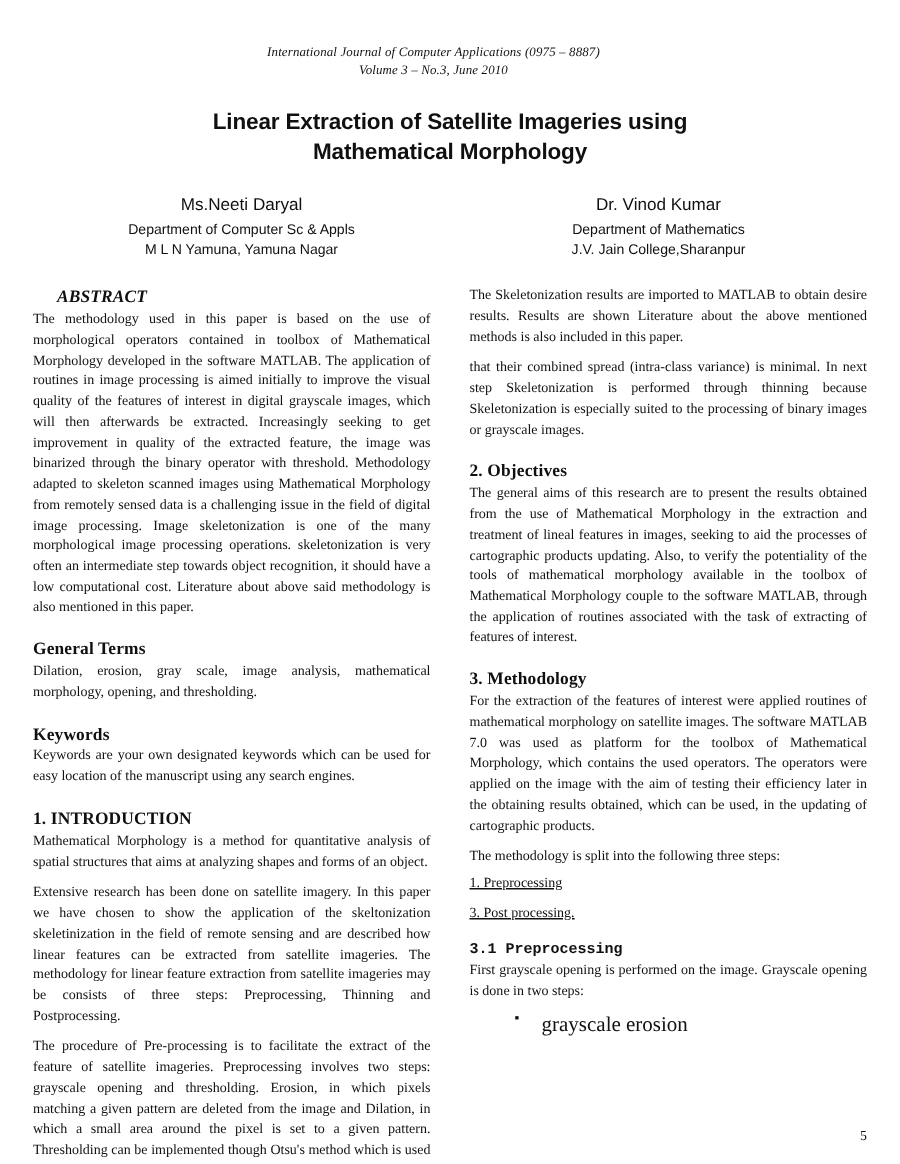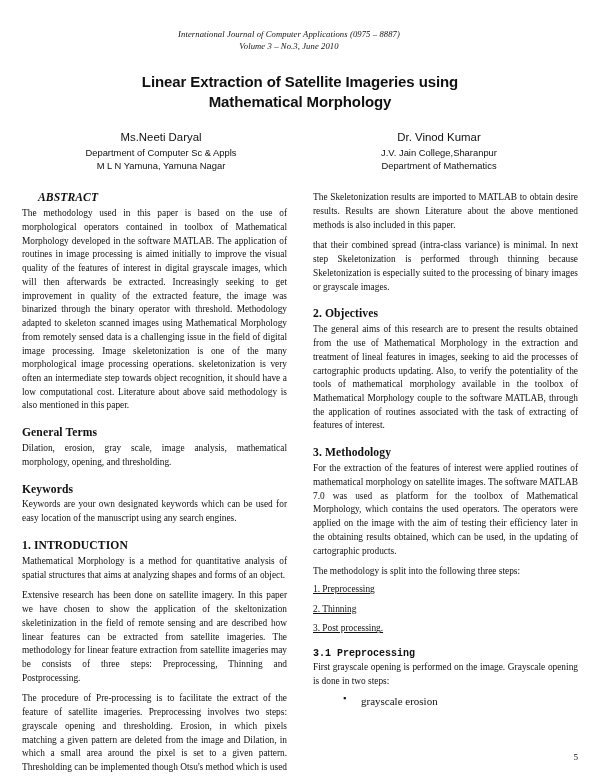--- a/index.html
+++ b/index.html
@@ -121,21 +121,21 @@
     margin-bottom: 6px;
     text-decoration: underline;
   }
 
   .bullets {
     margin: 4px 0 2px 0;
     padding: 0 0 0 30px;
     list-style: none;
   }
   .bullets li {
-    font-size: 11px;
+    font-size: 14px;
     line-height: 1.5;
     position: relative;
     padding-left: 18px;
     margin-bottom: 3px;
   }
   .bullets li::before {
     content: "\25AA";
     position: absolute;
     left: 0;
     top: -1px;
@@ -166,22 +166,22 @@
   </div>
 
   <div class="authors">
     <div class="author">
       <div class="name">Ms.Neeti Daryal</div>
       <div class="aff">Department of Computer Sc &amp; Appls</div>
       <div class="aff">M L N Yamuna, Yamuna Nagar</div>
     </div>
     <div class="author">
       <div class="name">Dr. Vinod Kumar</div>
+      <div class="aff">Department of Mathematics</div>
       <div class="aff">J.V. Jain College,Sharanpur</div>
-      <div class="aff">Department of Mathematics</div>
     </div>
   </div>
 
   <div class="columns">
 
     <div class="col">
       <h2 class="sec indent">ABSTRACT</h2>
       <p class="body">The methodology used in this paper is based on the use of morphological operators contained in toolbox of Mathematical Morphology developed in the software MATLAB. The application of routines in image processing is aimed initially to improve the visual quality of the features of interest in digital grayscale images, which will then afterwards be extracted. Increasingly seeking to get improvement in quality of the extracted feature, the image was binarized through the binary operator with threshold. Methodology adapted to skeleton scanned images using Mathematical Morphology from remotely sensed data is a challenging issue in the field of digital image processing. Image skeletonization is one of the many morphological image processing operations. skeletonization is very often an intermediate step towards object recognition, it should have a low computational cost. Literature about above said methodology is also mentioned in this paper.</p>
 
       <h2 class="sec num">General Terms</h2>
@@ -202,21 +202,20 @@
 
       <h2 class="sec num">2.  Objectives</h2>
       <p class="body">The general aims of this research are to present the results obtained from the use of Mathematical Morphology in the extraction and treatment of lineal features in images, seeking to aid the processes of cartographic products updating. Also, to verify the potentiality of the tools of mathematical morphology available in the toolbox of Mathematical Morphology couple to the software MATLAB, through the application of routines associated with the task of extracting of features of interest.</p>
 
       <h2 class="sec num">3. Methodology</h2>
       <p class="body">For the extraction of the features of interest were applied routines of mathematical morphology on satellite images. The software MATLAB 7.0 was used as platform for the toolbox of Mathematical Morphology, which contains the used operators. The operators were applied on the image with the aim of testing their efficiency later in the obtaining results obtained, which can be used, in the updating of cartographic products.</p>
       <p class="body tight">The methodology is split into the following three steps:</p>
 
       <ul class="numlist">
         <li>1. Preprocessing</li>
-        <li>2. Thinning</li>
         <li>3. Post processing.</li>
       </ul>
 
       <h3 class="subsec">3.1 Preprocessing</h3>
       <p class="body tight">First grayscale opening is performed on the image. Grayscale opening is done in two steps:</p>
 
       <ul class="bullets">
         <li>grayscale erosion</li>
 
       </ul>

